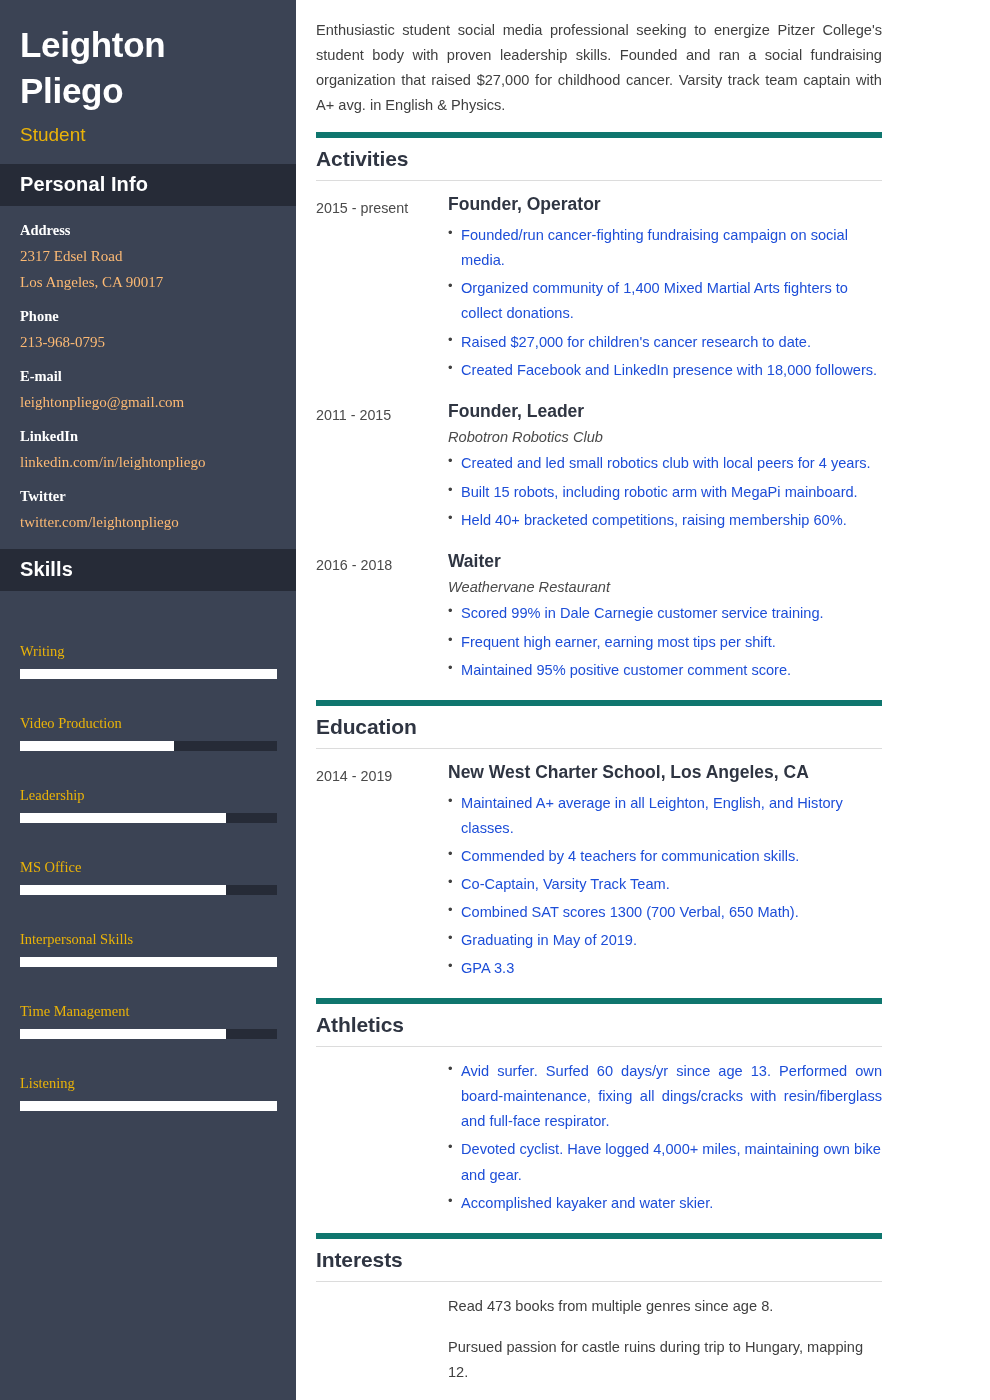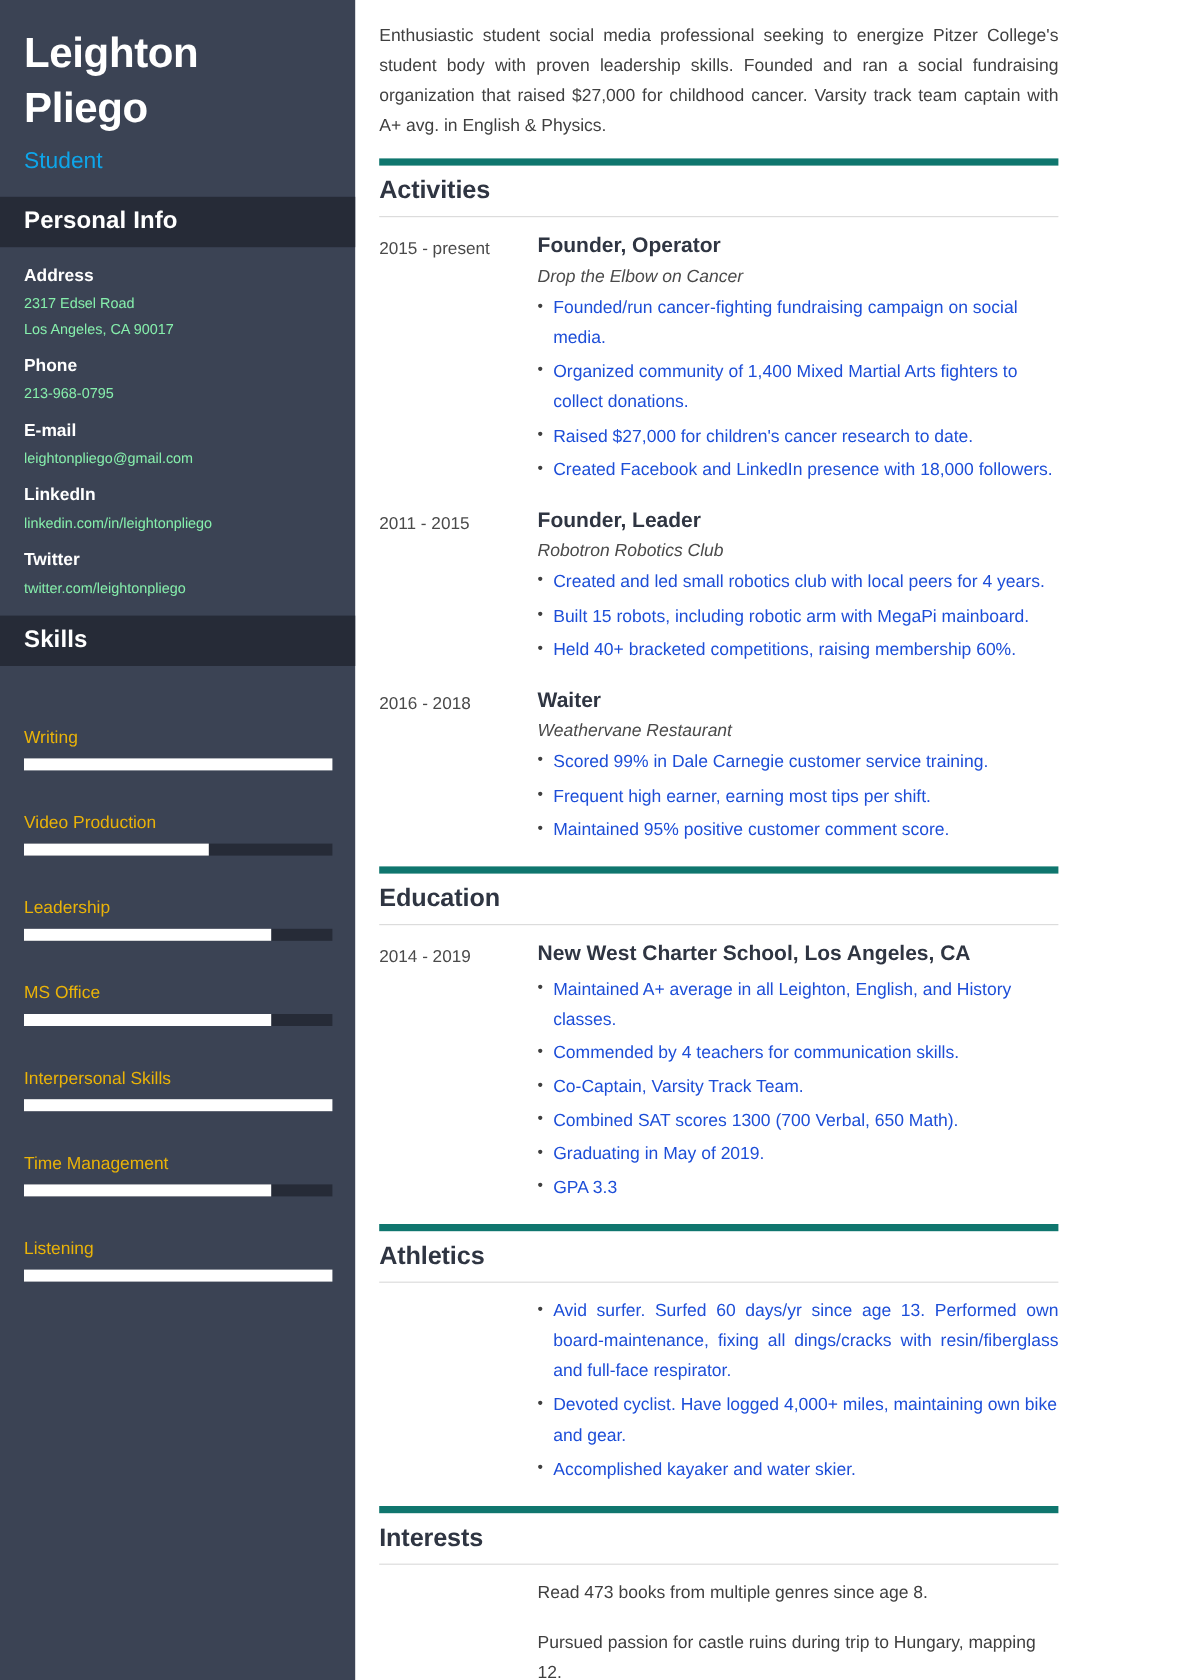--- a/index.html
+++ b/index.html
@@ -33,44 +33,44 @@
     line-height: 1.32;
     font-weight: bold;
     color: #ffffff;
     letter-spacing: -0.3px;
     word-break: break-word;
   }
   .job-title {
     margin-top: 10px;
     font-size: 19px;
     font-weight: normal;
-    color: #0ea5e9;
+    color: #eab308;
   }
   .band {
     background: #262b37;
     padding: 9px 20px 10px 20px;
   }
   .band-title {
     font-size: 20px;
     font-weight: bold;
     color: #ffffff;
     letter-spacing: 0.1px;
   }
-  .side-body { padding: 16px 20px 0 20px; }
+  .side-body { padding: 16px 20px 0 20px; font-family: Liberation Serif, serif; }
 
   .info-block { margin-bottom: 13px; }
   .info-label {
     font-size: 14.5px;
     font-weight: bold;
     color: #ffffff;
     margin-bottom: 5px;
   }
   .info-value {
-    font-size: 12px;
-    color: #86efac;
+    font-size: 15px;
+    color: #fdba74;
     line-height: 1.68;
     word-break: break-word;
   }
 
   .skill { margin-bottom: 14px; }
   .skill-name {
     font-size: 14.5px;
     color: #eab308;
     margin-bottom: 9px;
     margin-top: 36px;
@@ -262,21 +262,20 @@
     <p class="summary">Enthusiastic student social media professional seeking to energize Pitzer College's student body with proven leadership skills. Founded and ran a social fundraising organization that raised $27,000 for childhood cancer. Varsity track team captain with A+ avg. in English &amp; Physics.</p>
     <div id="sections">
         <section class="section">
           <div class="section-head">
             <h2 class="section-title">Activities</h2>
           </div>
           <div class="entry">
             <div class="entry-date">2015 - present</div>
             <div class="entry-body">
               <div class="entry-role">Founder, Operator</div>
-              <div class="entry-org">Drop the Elbow on Cancer</div>
               <ul class="bullets">
                 <li>Founded/run cancer-fighting fundraising campaign on social media.</li>
                 <li>Organized community of 1,400 Mixed Martial Arts fighters to collect donations.</li>
                 <li>Raised $27,000 for children's cancer research to date.</li>
                 <li>Created Facebook and LinkedIn presence with 18,000 followers.</li>
               </ul>
             </div>
           </div>
           <div class="entry">
             <div class="entry-date">2011 - 2015</div>

